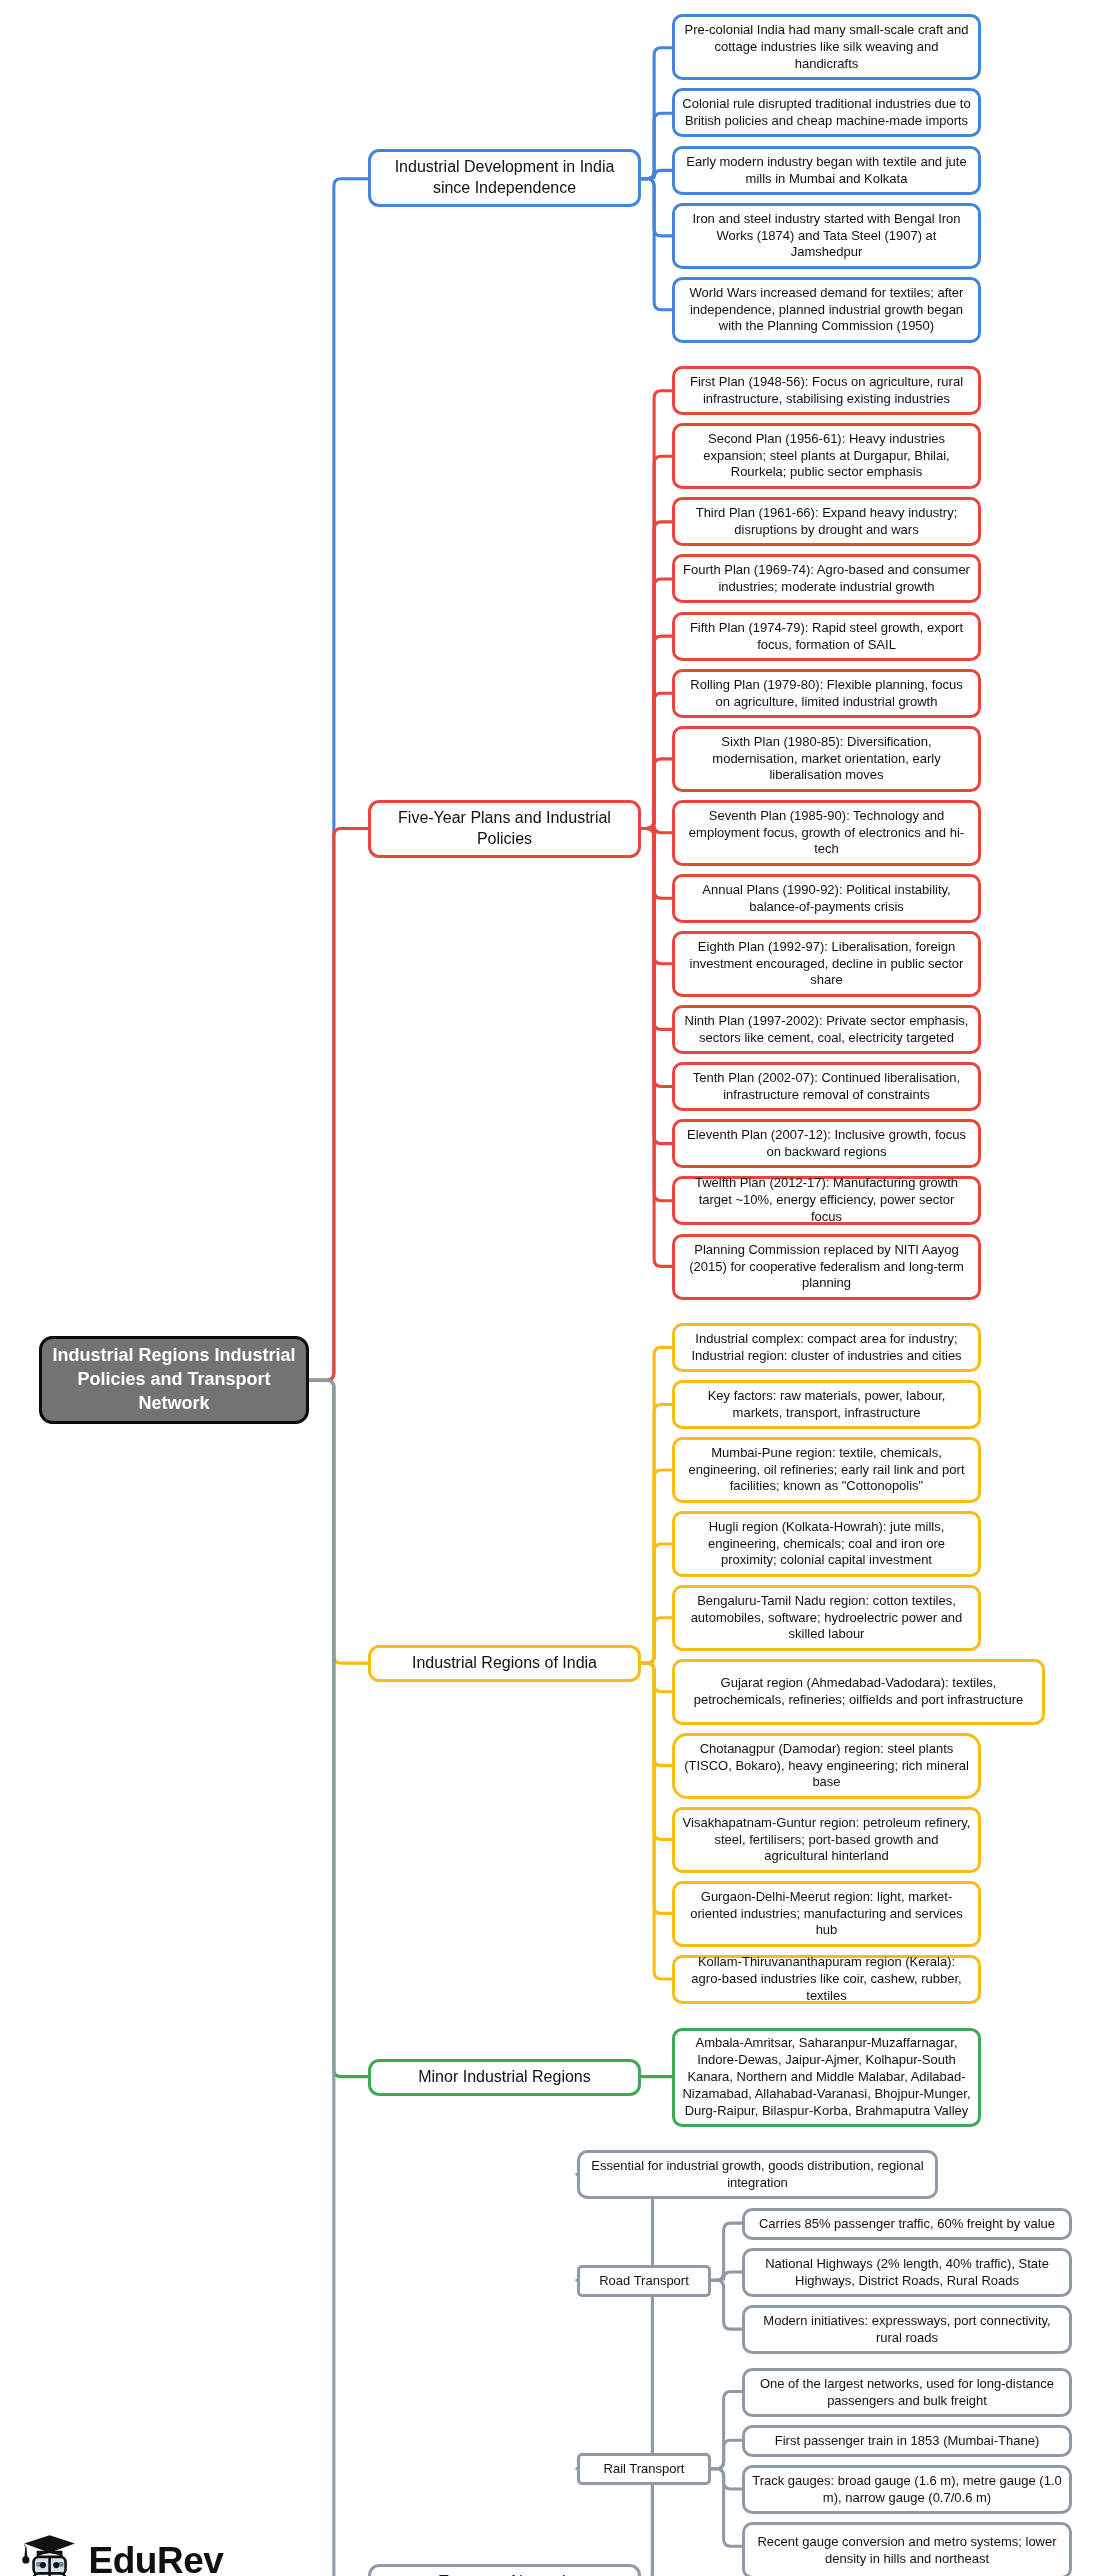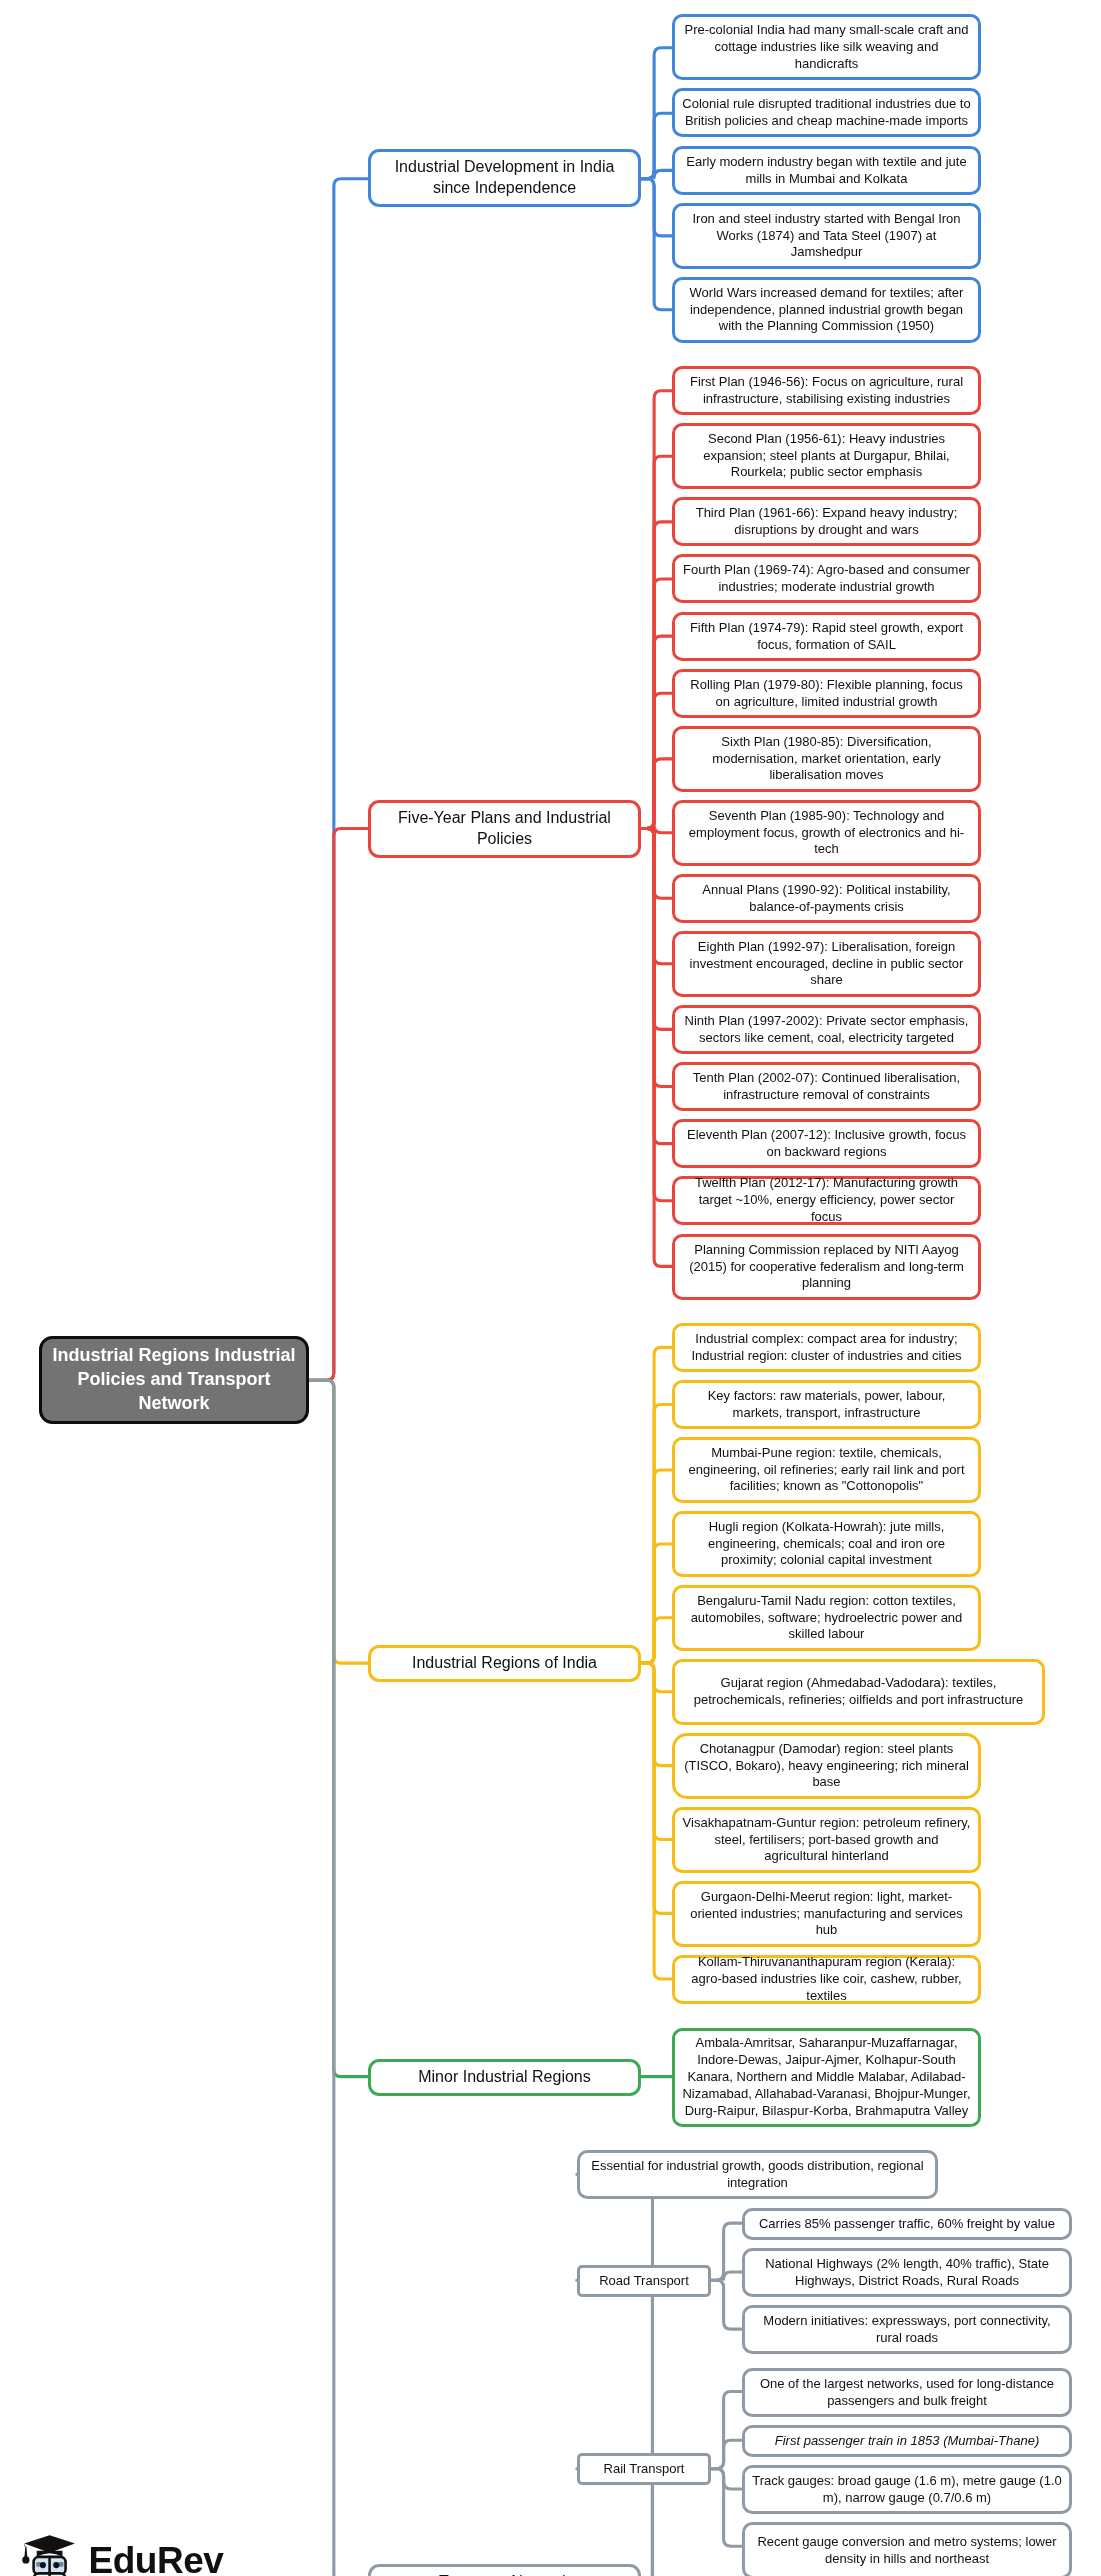--- a/index.html
+++ b/index.html
@@ -161,21 +161,21 @@
       <div class="node leaf c-blue" style="left: 672px; width: 309px; top: 203px; height: 66px;">
         <span>Iron and steel industry started with Bengal Iron Works (1874) and Tata Steel (1907) at Jamshedpur</span>
       </div>
       <div class="node leaf c-blue" style="left: 672px; width: 309px; top: 277px; height: 66px;">
         <span>World Wars increased demand for textiles; after independence, planned industrial growth began with the Planning Commission (1950)</span>
       </div>
       <div class="node branch c-blue" style="left: 368px; width: 273px; top: 149px; height: 58px;">
         <span>Industrial Development in India since Independence</span>
       </div>
       <div class="node leaf c-red" style="left: 672px; width: 309px; top: 366px; height: 49px;">
-        <span>First Plan (1946-56): Focus on agriculture, rural infrastructure, stabilising existing industries</span>
+        <span>First Plan (1948-56): Focus on agriculture, rural infrastructure, stabilising existing industries</span>
       </div>
       <div class="node leaf c-red" style="left: 672px; width: 309px; top: 423px; height: 66px;">
         <span>Second Plan (1956-61): Heavy industries expansion; steel plants at Durgapur, Bhilai, Rourkela; public sector emphasis</span>
       </div>
       <div class="node leaf c-red" style="left: 672px; width: 309px; top: 497px; height: 49px;">
         <span>Third Plan (1961-66): Expand heavy industry; disruptions by drought and wars</span>
       </div>
       <div class="node leaf c-red" style="left: 672px; width: 309px; top: 554px; height: 49px;">
         <span>Fourth Plan (1969-74): Agro-based and consumer industries; moderate industrial growth</span>
       </div>
@@ -265,21 +265,21 @@
       </div>
       <div class="node leaf c-gray" style="left: 742px; width: 330px; top: 2305px; height: 49px;">
         <span>Modern initiatives: expressways, port connectivity, rural roads</span>
       </div>
       <div class="node mid c-gray" style="left: 577px; width: 134px; top: 2265px; height: 32px;">
         <span>Road Transport</span>
       </div>
       <div class="node leaf c-gray" style="left: 742px; width: 330px; top: 2368px; height: 49px;">
         <span>One of the largest networks, used for long-distance passengers and bulk freight</span>
       </div>
-      <div class="node leaf c-gray" style="left: 742px; width: 330px; top: 2425px; height: 32px; font-style: italic;">
+      <div class="node leaf c-gray" style="left: 742px; width: 330px; top: 2425px; height: 32px;">
         <span>First passenger train in 1853 (Mumbai-Thane)</span>
       </div>
       <div class="node leaf c-gray" style="left: 742px; width: 330px; top: 2465px; height: 49px;">
         <span>Track gauges: broad gauge (1.6 m), metre gauge (1.0 m), narrow gauge (0.7/0.6 m)</span>
       </div>
       <div class="node leaf c-gray" style="left: 742px; width: 330px; top: 2522px; height: 57px; text-align: center;">
         <span>Recent gauge conversion and metro systems; lower density in hills and northeast</span>
       </div>
       <div class="node mid c-gray" style="left: 577px; width: 134px; top: 2453px; height: 32px;">
         <span>Rail Transport</span>

